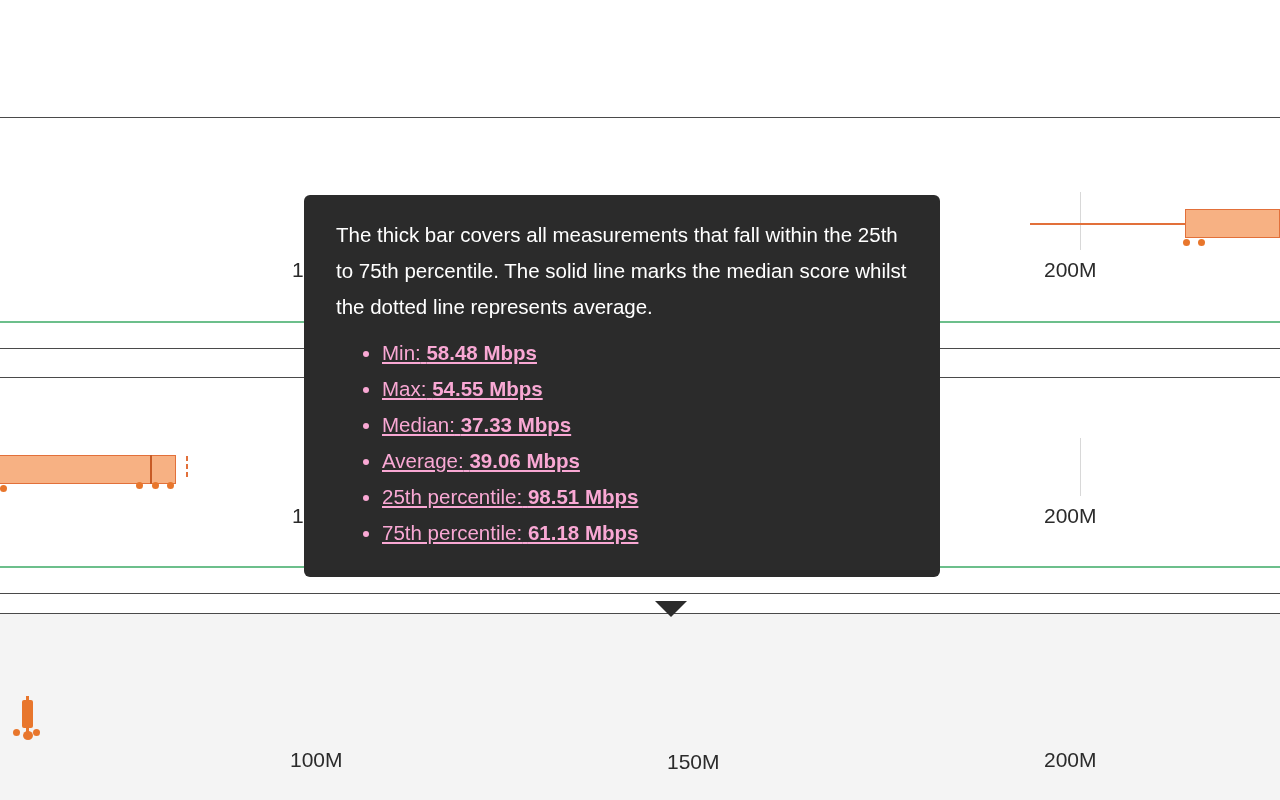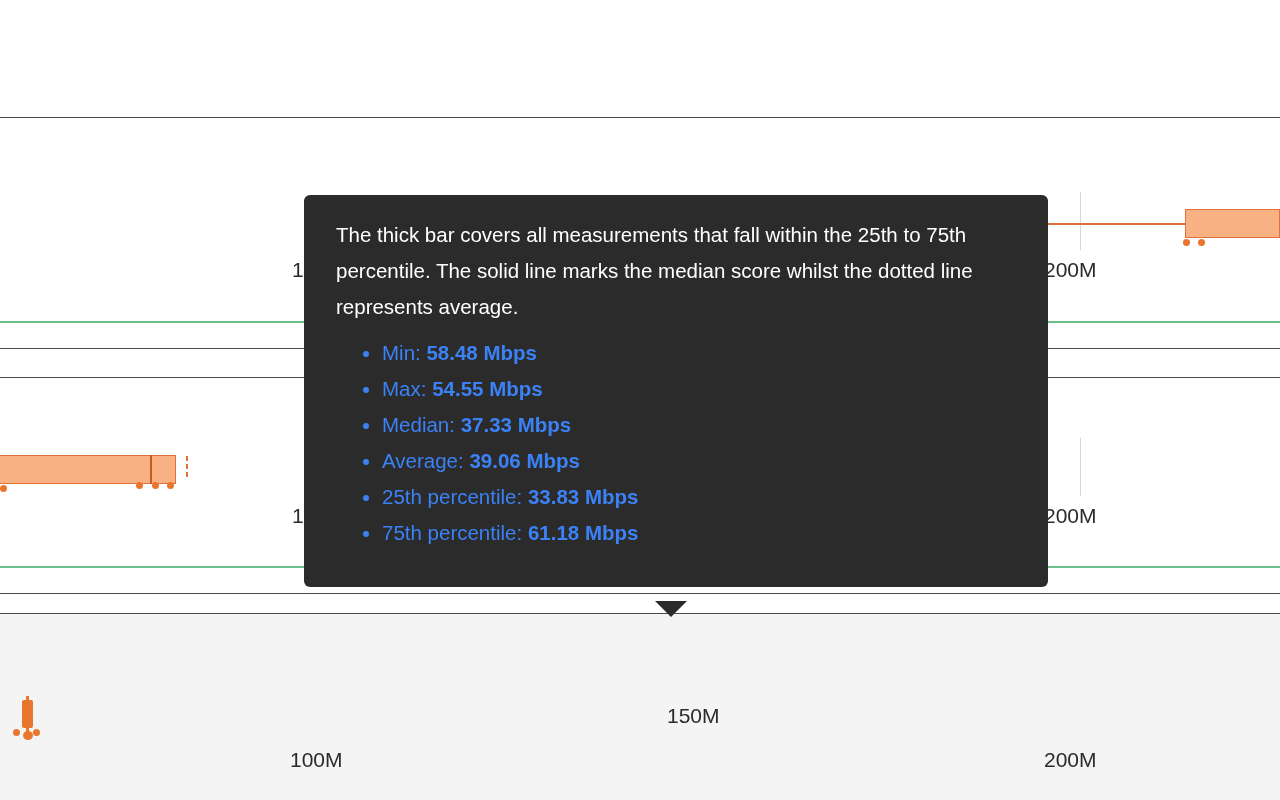--- a/index.html
+++ b/index.html
@@ -81,42 +81,43 @@
     height: 7px;
     border-radius: 50%;
     background: #e8762c;
   }
 
   
   .tooltip {
     position: absolute;
     left: 304px;
     top: 195px;
-    width: 744px;
+    width: 636px;
     background: #2b2b2b;
     border-radius: 6px;
-    padding: 22px 32px 36px 32px;
+    padding: 22px 32px 26px 32px;
     box-sizing: border-box;
     color: #ffffff;
   }
   .tooltip .intro {
     font-size: 20.5px;
     line-height: 36px;
     margin: 0 0 8px 0;
     color: #ffffff;
   }
   .tooltip ul {
     margin: 10px 0 0 0;
     padding-left: 46px;
     list-style: disc;
   }
   .tooltip li {
     font-size: 20.5px;
     line-height: 36px;
-    color: #3b82f6;
+    color: #f9a8d4;
+    text-decoration: underline;
   }
   .tooltip li b { font-weight: bold; }
   .tooltip-arrow {
     position: absolute;
     left: 655px;
     top: 601px;
     width: 0;
     height: 0;
     border-left: 16px solid transparent;
     border-right: 16px solid transparent;
@@ -170,29 +171,29 @@
 
   <div class="axis-band"></div>
 
   <div class="glyph" style="left:22px; top:700px; width:11px; height:28px; border-radius:2px;"></div>
   <div class="glyph" style="left:26px; top:696px; width:3px; height:36px;"></div>
   <div class="dot" style="left:13px; top:729px;"></div>
   <div class="dot" style="left:23px; top:731px; width:10px; height:9px;"></div>
   <div class="dot" style="left:33px; top:729px;"></div>
 
   <div class="axis-label" style="left:290px; top:748px;">100M</div>
-  <div class="axis-label" style="left:667px; top:704px;">150M</div>
+  <div class="axis-label" style="left:667px; top:750px;">150M</div>
   <div class="axis-label" style="left:1044px; top:748px;">200M</div>
 
   <div class="tooltip">
     <p class="intro">The thick bar covers all measurements that fall within the 25th to 75th percentile. The solid line marks the median score whilst the dotted line represents average.</p>
     <ul>
       <li><span>Min:</span> <b>58.48 Mbps</b></li>
       <li><span>Max:</span> <b>54.55 Mbps</b></li>
       <li><span>Median:</span> <b>37.33 Mbps</b></li>
       <li><span>Average:</span> <b>39.06 Mbps</b></li>
-      <li><span>25th percentile:</span> <b>33.83 Mbps</b></li>
+      <li><span>25th percentile:</span> <b>98.51 Mbps</b></li>
       <li><span>75th percentile:</span> <b>61.18 Mbps</b></li>
     </ul>
   </div>
   <div class="tooltip-arrow"></div>
 
 </div>
 
 </body></html>

